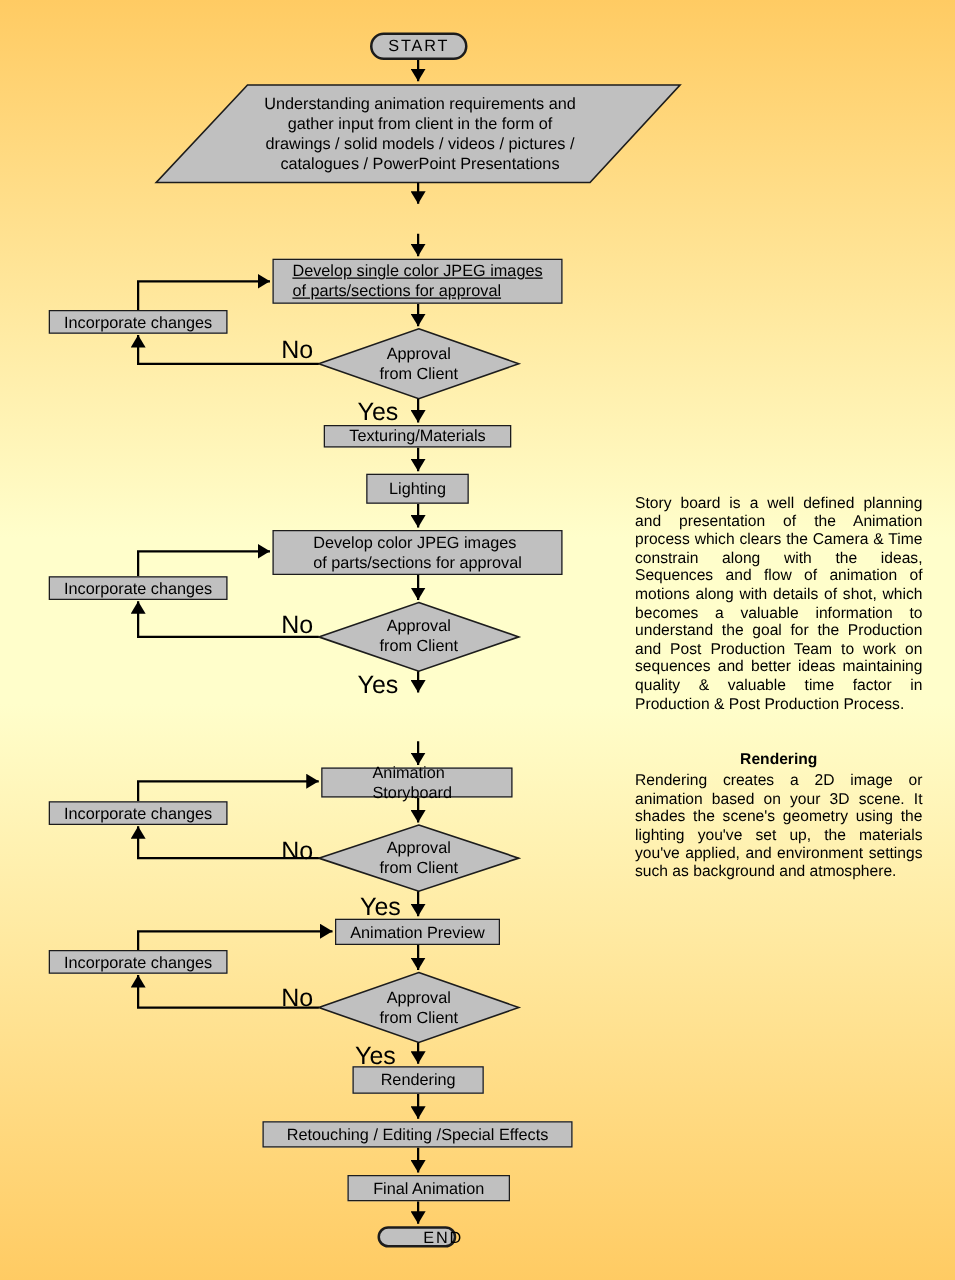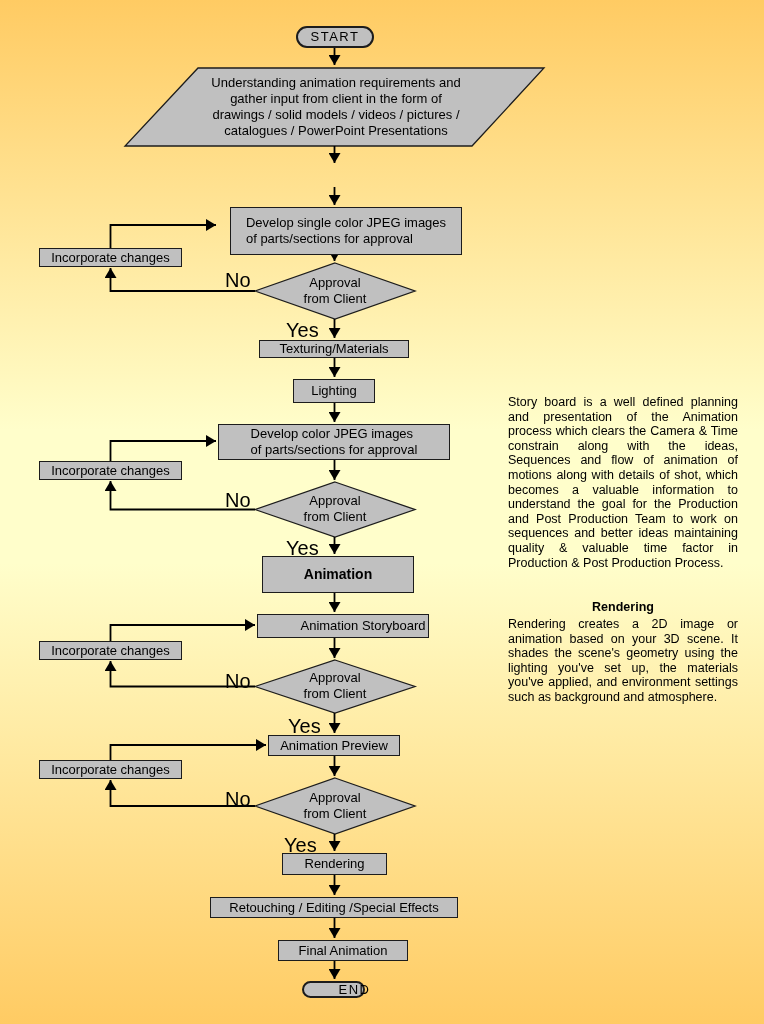--- a/index.html
+++ b/index.html
@@ -76,30 +76,29 @@
   </svg>
 
   <div class="node pill" style="left:296px; top:26px; width:78px; height:22px;">START</div>
   <div class="node pill" style="left:302px; top:981px; width:63px; height:17px;padding-left:42px;">END</div>
 
   <div class="freetext" style="left:188px; top:72px; width:296px; height:70px;">Understanding animation requirements and
 gather input from client in the form of
 drawings / solid models / videos / pictures /
 catalogues / PowerPoint Presentations</div>
 
-  <div class="node" style="left:230px; top:207px; width:232px; height:48px;">Develop single color JPEG images
+  <div class="node" style="left:218px; top:207px; width:232px; height:36px;text-decoration:underline;">Develop single color JPEG images
 of parts/sections for approval</div>
   <div class="node" style="left:39px; top:248px; width:143px; height:19px;">Incorporate changes</div>
   <div class="node" style="left:259px; top:340px; width:150px; height:18px;">Texturing/Materials</div>
   <div class="node" style="left:293px; top:379px; width:82px; height:24px;">Lighting</div>
   <div class="node" style="left:218px; top:424px; width:232px; height:36px;">Develop color JPEG images
 of parts/sections for approval</div>
   <div class="node" style="left:39px; top:461px; width:143px; height:19px;">Incorporate changes</div>
-  <div class="node anim" style="left:262px; top:556px; width:152px; height:37px;">Animation</div>
-  <div class="node" style="left:257px; top:614px; width:172px; height:24px;padding-left:40px;">Animation Storyboard</div>
+  <div class="node" style="left:257px; top:614px; width:153px; height:24px;padding-left:40px;">Animation Storyboard</div>
   <div class="node" style="left:39px; top:641px; width:143px; height:19px;">Incorporate changes</div>
   <div class="node" style="left:268px; top:735px; width:132px; height:21px;">Animation Preview</div>
   <div class="node" style="left:39px; top:760px; width:143px; height:19px;">Incorporate changes</div>
   <div class="node" style="left:282px; top:853px; width:105px; height:22px;">Rendering</div>
   <div class="node" style="left:210px; top:897px; width:248px; height:21px;">Retouching / Editing /Special Effects</div>
   <div class="node" style="left:278px; top:940px; width:130px; height:21px;">Final Animation</div>
 
   <div class="freetext" style="left:280px; top:275px; width:110px; height:32px;">Approval
 from Client</div>
   <div class="freetext" style="left:280px; top:493px; width:110px; height:32px;">Approval

